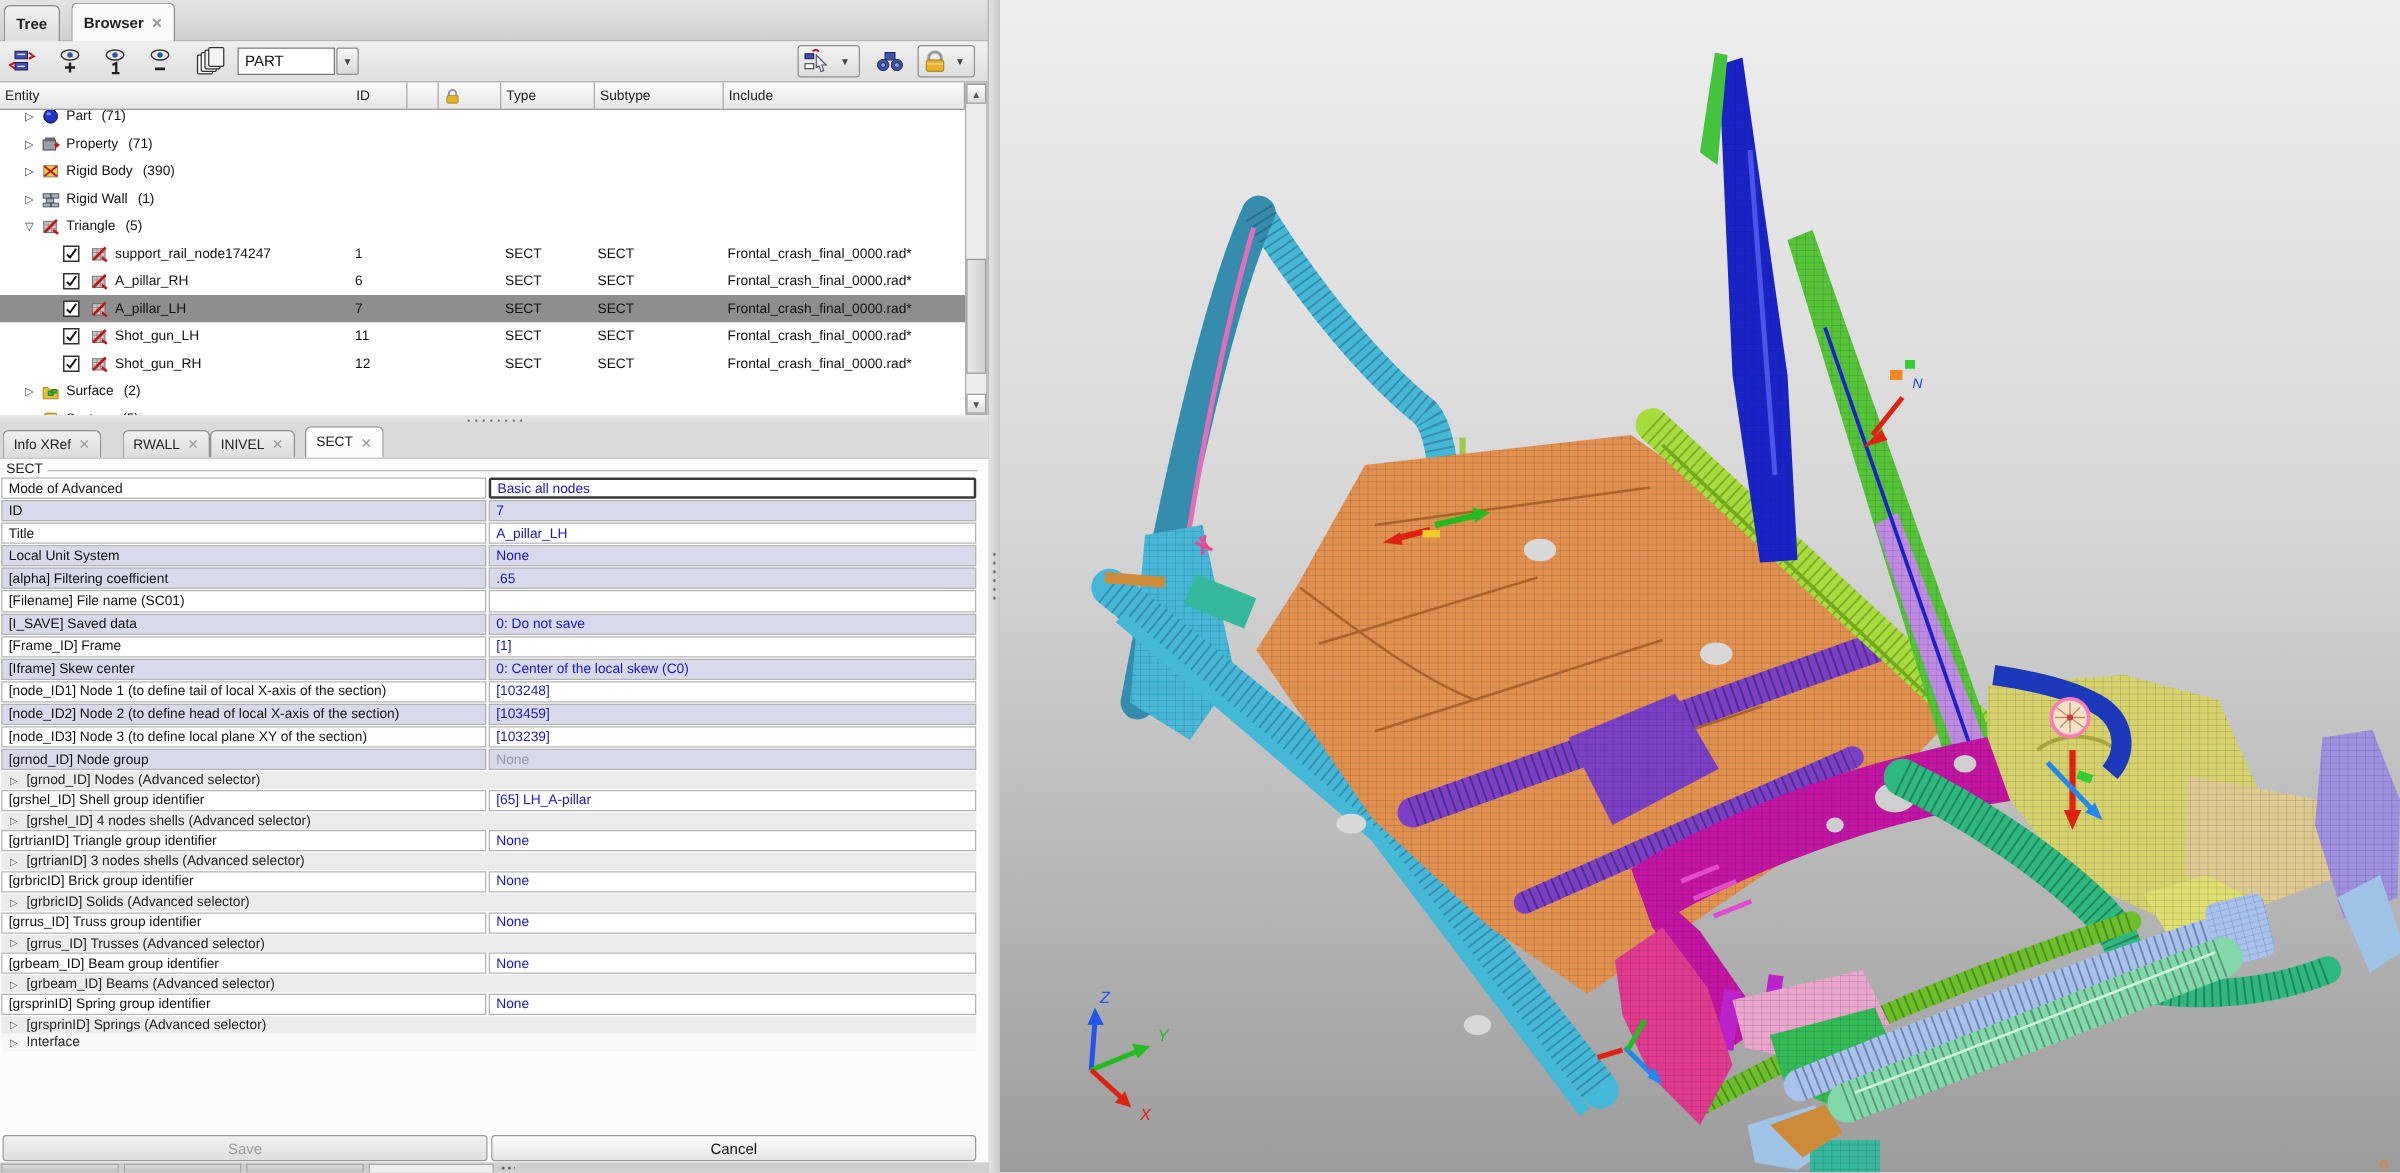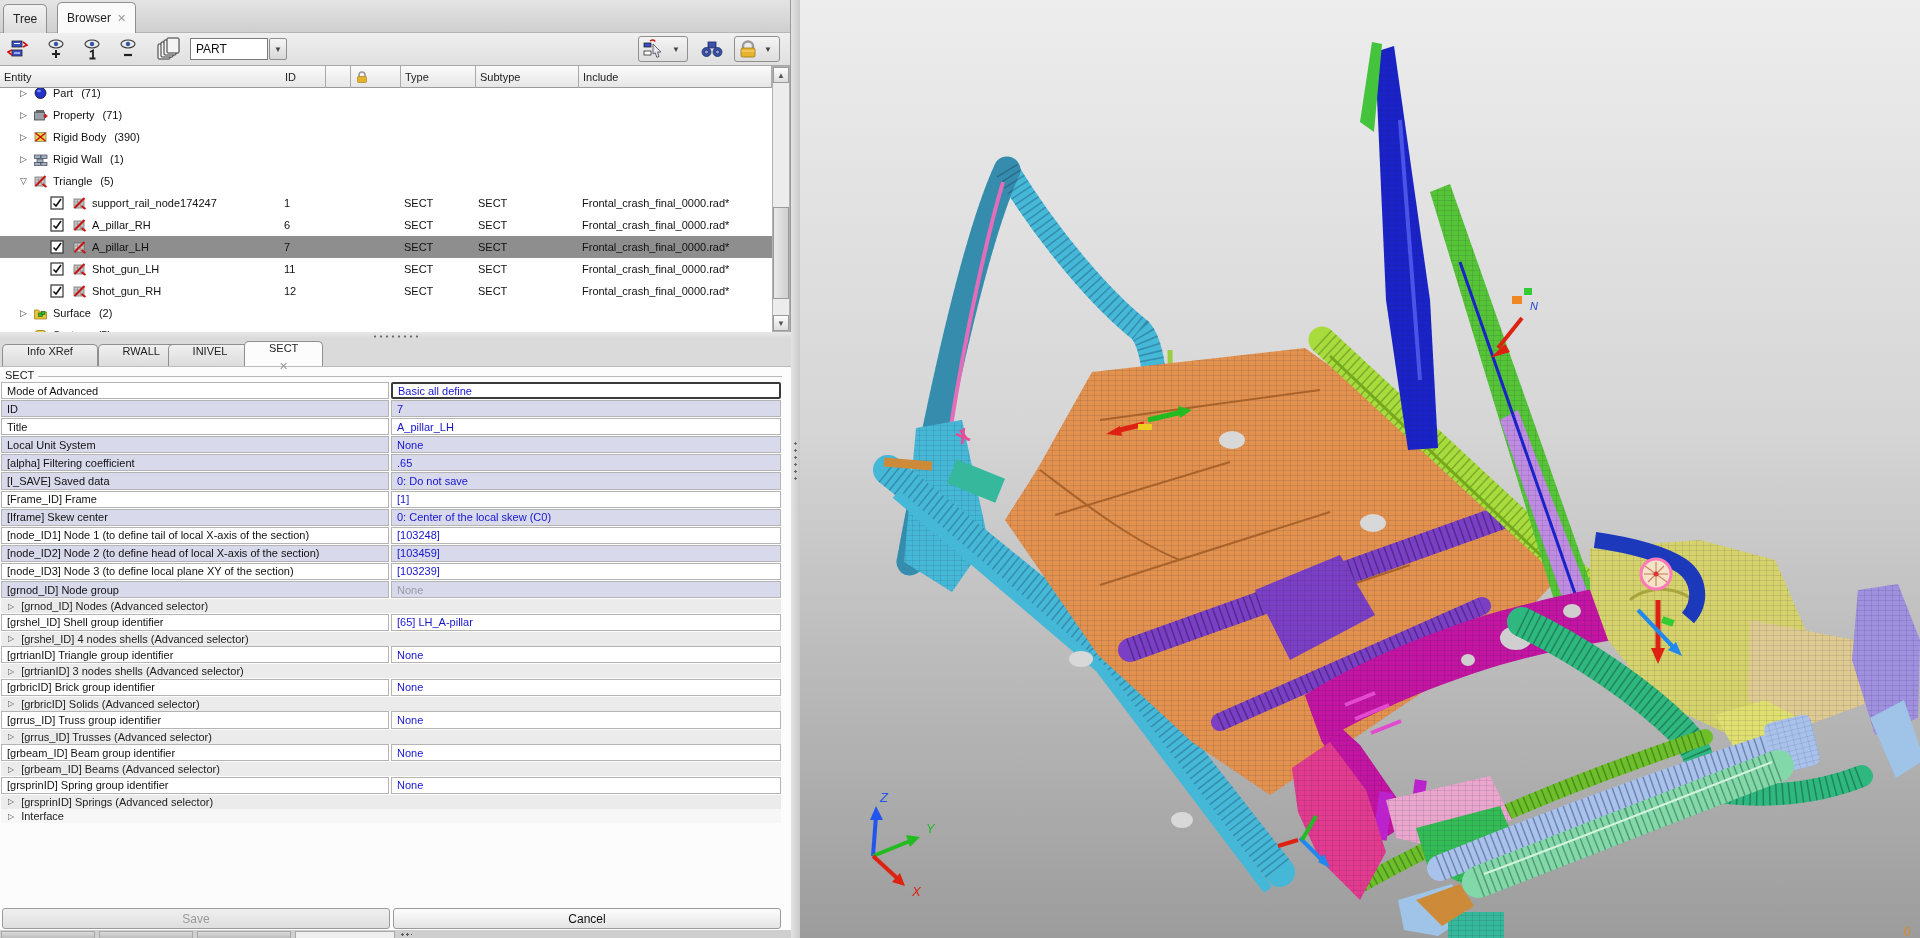--- a/index.html
+++ b/index.html
@@ -5,21 +5,21 @@
   * { margin:0; padding:0; box-sizing:border-box; }
   html,body { width:1920px; height:938px; overflow:hidden;
     font-family:"Liberation Sans", sans-serif; background:#d6d6d6; }
   #app { position:relative; width:1920px; height:938px; }
 
   
   .left-panel { position:absolute; left:0; top:0; width:791px; height:938px; background:#dcdcdc; border-right:1px solid #9a9a9a; }
 
   
   .top-tabs { position:absolute; left:0; top:0; width:100%; height:33px; background:linear-gradient(#e4e4e4,#cfcfcf); border-bottom:1px solid #b5b5b5; }
-  .ttab { position:absolute; top:4px; height:29px; border:1px solid #8f8f8f; border-bottom:none; border-radius:5px 5px 0 0; background:linear-gradient(#f2f2f2,#ddd); font-size:12px; color:#222; display:flex; align-items:center; padding:0 9px; gap:6px; }
+  .ttab { position:absolute; top:4px; height:29px; border:1px solid #8f8f8f; border-bottom:none; border-radius:5px 5px 0 0; background:linear-gradient(#f2f2f2,#ddd); font-size:12px; color:#222; display:flex; align-items:center; padding:0 9px; gap:6px;font-weight:bold; }
   .ttab.active { background:#fafafa; top:2px; height:31px; z-index:2; }
   .tclose { color:#999; font-size:11px; }
 
   
   .toolbar { position:absolute; left:0; top:33px; width:100%; height:33px; background:linear-gradient(#efefef,#dfdfdf); border-bottom:1px solid #a8a8a8; display:flex; align-items:center; }
   .tbtn { width:28px; height:28px; display:flex; align-items:center; justify-content:center; }
   .combo { margin-left:8px; width:78px; height:22px; background:#fff; border:1px solid #7a7a7a; font-size:12px; color:#111; display:flex; align-items:center; padding-left:5px; }
   .combo-arrow, .dd-arrow { width:18px; height:22px; border:1px solid #8f8f8f; background:linear-gradient(#f6f6f6,#d8d8d8); display:flex; align-items:center; justify-content:center; font-size:8px; color:#444; }
   .combo-arrow { margin-left:1px; border-radius:2px; }
   .toolgroup { display:flex; align-items:center; border:1px solid #8f8f8f; border-radius:3px; background:linear-gradient(#f4f4f4,#ddd); height:26px; padding:0 2px; }
@@ -47,21 +47,21 @@
   
   .hsplit { position:absolute; left:0; top:332px; width:791px; height:9px; background:linear-gradient(#e8e8e8,#d4d4d4); }
   .hdots { position:absolute; left:372px; top:3px; width:46px; height:3px;
     background-image:radial-gradient(circle, #666 1px, transparent 1.2px); background-size:6px 3px; }
   .vsplit { position:absolute; left:791px; top:0; width:9px; height:938px; background:linear-gradient(90deg,#e2e2e2,#cacaca); }
   .vdots { position:absolute; left:3px; top:440px; width:3px; height:40px;
     background-image:radial-gradient(circle, #666 1px, transparent 1.2px); background-size:3px 7px; }
 
   
   .ed-tabs { position:absolute; left:0; top:339px; width:791px; height:27px; background:#dadada; }
-  .etab { position:absolute; top:5px; height:22px; border:1px solid #8f8f8f; border-bottom:none; border-radius:5px 5px 0 0; background:linear-gradient(#f0f0f0,#dcdcdc); font-size:11px; color:#222; display:flex; align-items:center; padding:0 24px; gap:6px;flex-direction:column; }
+  .etab { position:absolute; top:5px; height:22px; border:1px solid #8f8f8f; border-bottom:none; border-radius:5px 5px 0 0; background:linear-gradient(#f0f0f0,#dcdcdc); font-size:11px; color:#222; display:flex; align-items:center; padding:0 8px; gap:6px; }
   .etab.active { background:#fcfcfc; top:2px; height:25px; z-index:2; }
 
   
   .editor { position:absolute; left:0; top:366px; width:791px; height:564px; background:#fcfcfc; border-top:1px solid #bbb; }
   .grouplabel { position:absolute; left:5px; top:2px; font-size:11px; color:#222; }
   .groupline { position:absolute; left:38px; top:9px; width:744px; height:1px; background:#b8b8b8; }
   .grid { position:absolute; left:0; top:15px; width:782px; }
   .grow { position:relative; width:782px; height:18.1px; font-size:11px; }
   .gcell-l { position:absolute; left:1px; top:0; width:388px; height:17.1px; background:#fff; border:1px solid #b4b4b4; display:flex; align-items:center; padding-left:5px; color:#111; overflow:hidden; white-space:nowrap; }
   .gcell-v { position:absolute; left:391px; top:0; width:390px; height:17.1px; background:#fff; border:1px solid #b4b4b4; display:flex; align-items:center; padding-left:5px; color:#1515d0; overflow:hidden; white-space:nowrap; }
@@ -427,37 +427,41 @@
           <span class="tclose">✕</span>
         </div>
       </div>
 
     <div class="editor">
       <div class="grouplabel">SECT</div>
       <div class="groupline"></div>
       <div class="grid" id="gridRows">
           <div class="grow">
             <div class="gcell-l">Mode of Advanced</div>
-            <div class="gcell-v focus">Basic all define</div>
+            <div class="gcell-v focus">Basic all nodes</div>
           </div>
           <div class="grow shade">
             <div class="gcell-l">ID</div>
             <div class="gcell-v">7</div>
           </div>
           <div class="grow">
             <div class="gcell-l">Title</div>
             <div class="gcell-v">A_pillar_LH</div>
           </div>
           <div class="grow shade">
             <div class="gcell-l">Local Unit System</div>
             <div class="gcell-v">None</div>
           </div>
           <div class="grow shade">
             <div class="gcell-l">[alpha] Filtering coefficient</div>
             <div class="gcell-v">.65</div>
+          </div>
+          <div class="grow">
+            <div class="gcell-l">[Filename] File name (SC01)</div>
+            <div class="gcell-v"></div>
           </div>
           <div class="grow shade">
             <div class="gcell-l">[I_SAVE] Saved data</div>
             <div class="gcell-v">0: Do not save</div>
           </div>
           <div class="grow">
             <div class="gcell-l">[Frame_ID] Frame</div>
             <div class="gcell-v">[1]</div>
           </div>
           <div class="grow shade">

